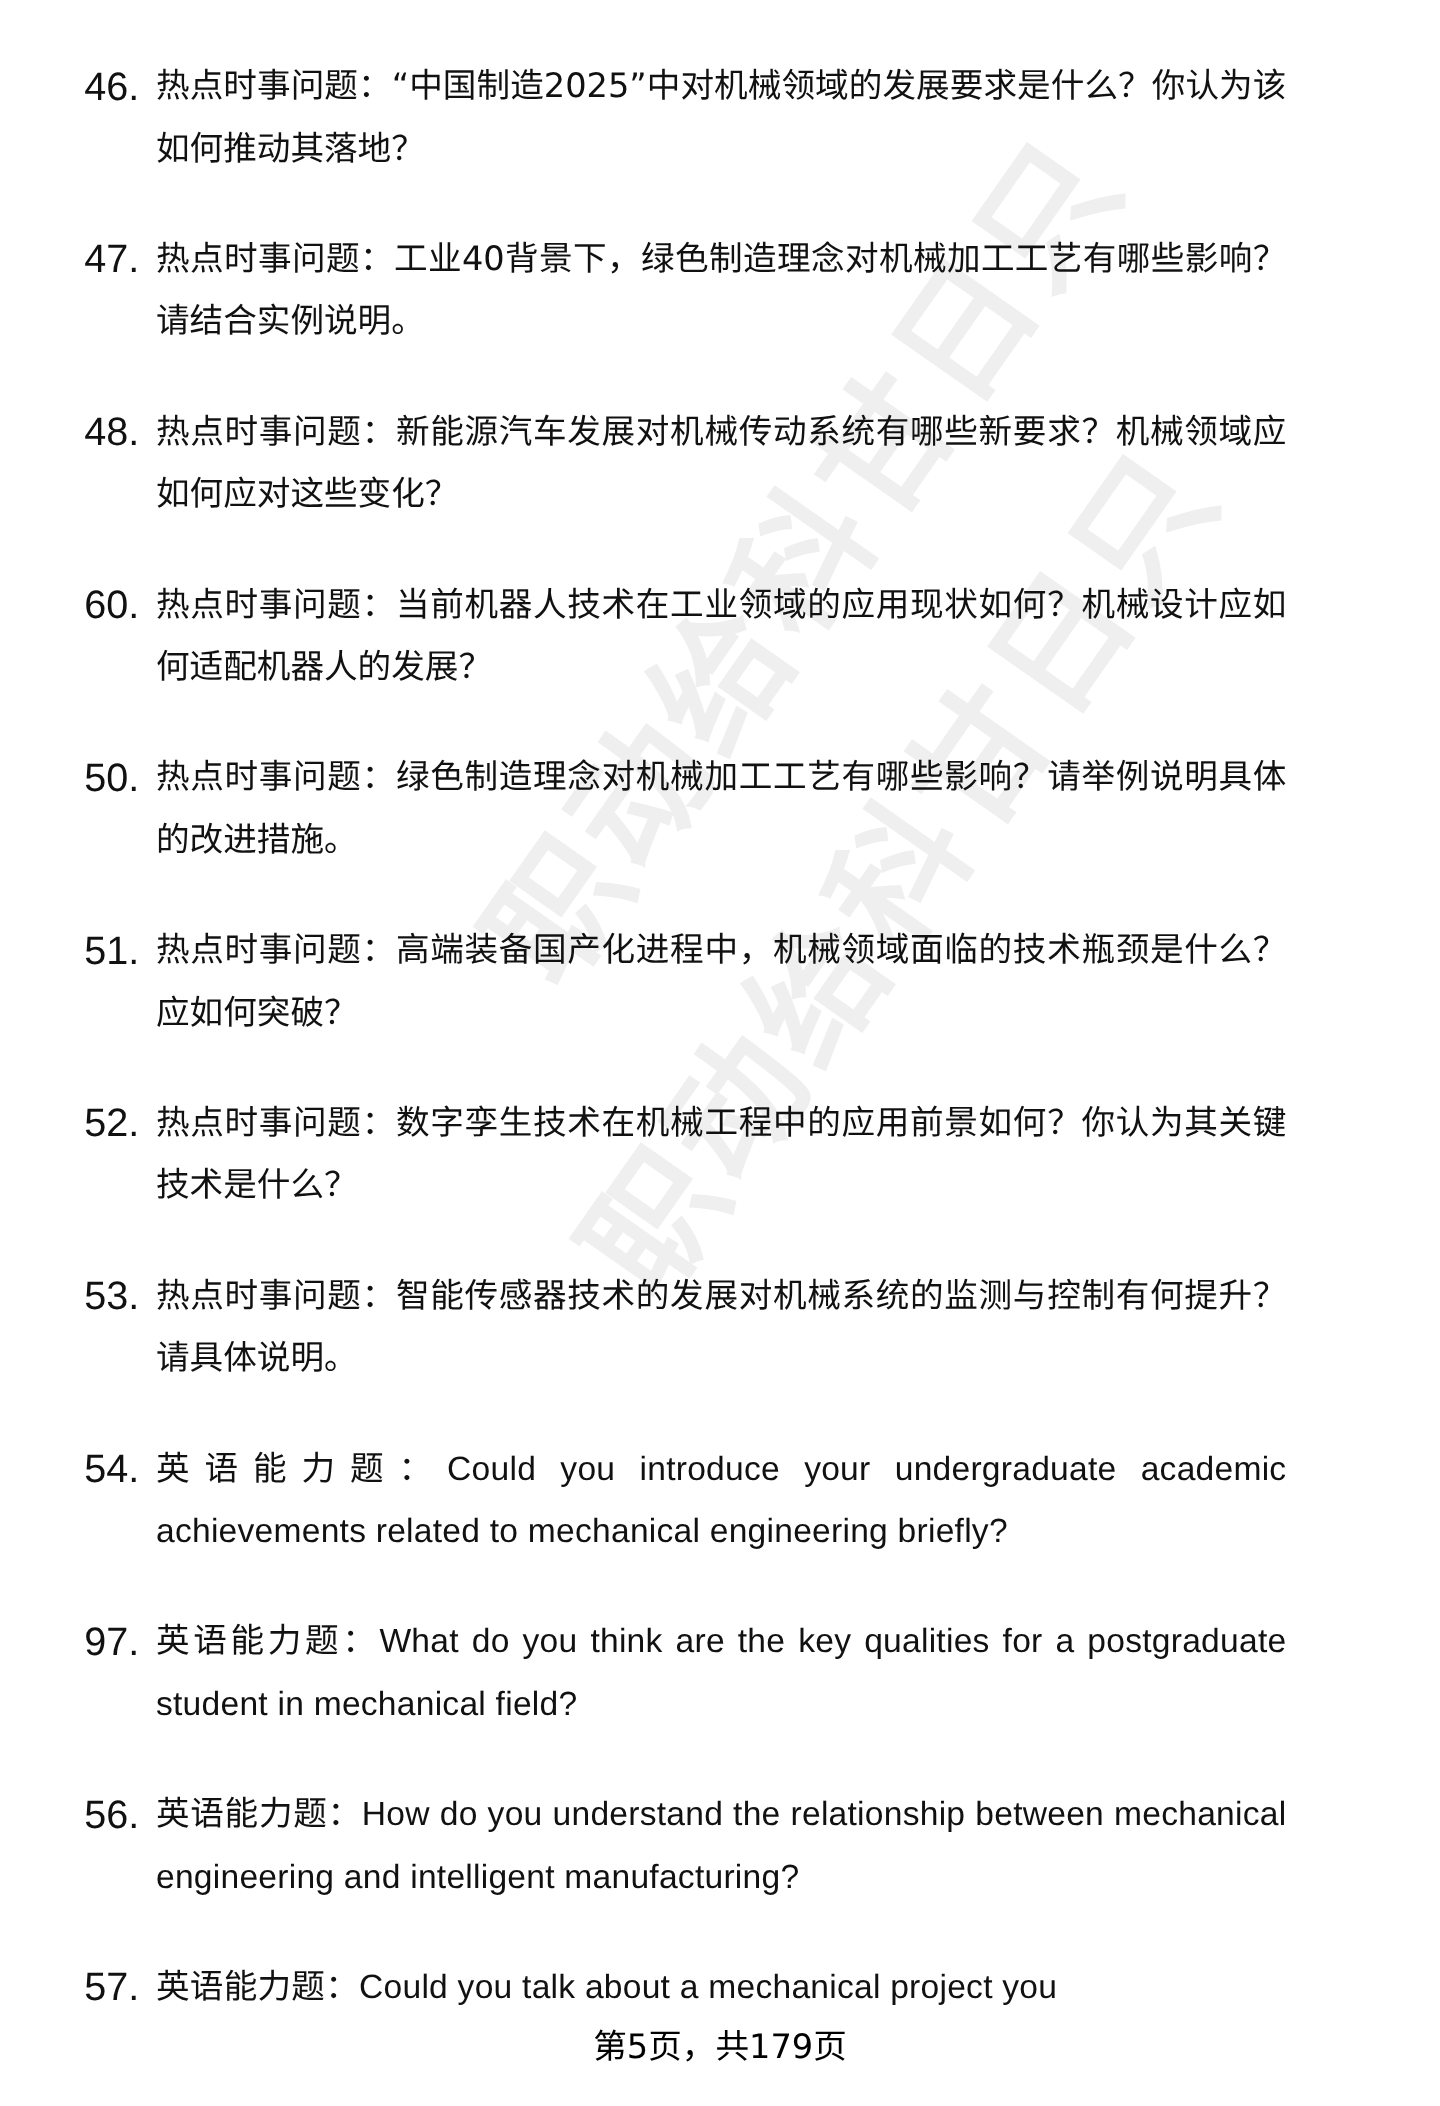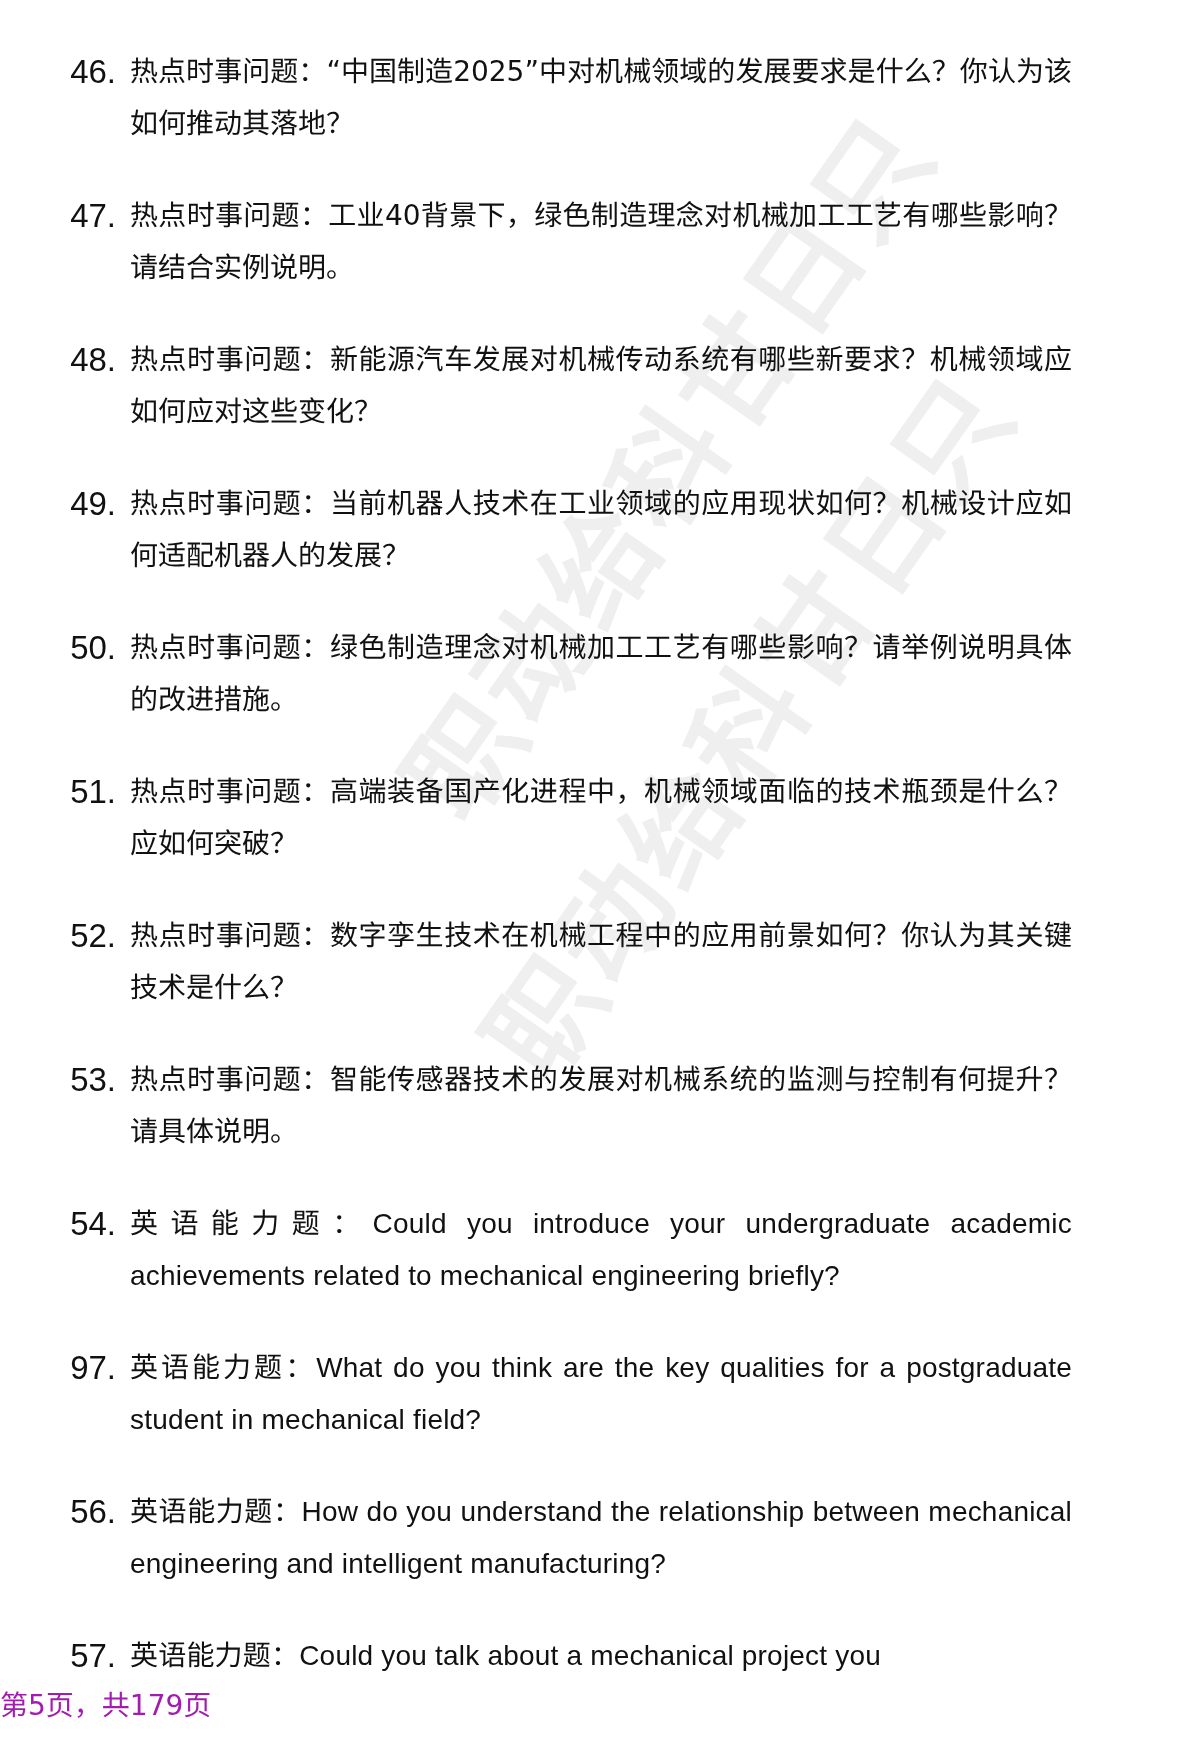--- a/index.html
+++ b/index.html
@@ -102,24 +102,24 @@
   .question.en .q-body {
     letter-spacing: 0.2px;
   }
 
   
   #page-footer {
     position: absolute;
     left: 0;
     bottom: 32px;
     width: 1200px;
-    text-align: left;
+    text-align: center;
     font-size: 28px;
     line-height: 34px;
-    color: #a21caf;
+    color: #000000;
     z-index: 3;
     font-family: "DejaVu Sans", "Liberation Sans", sans-serif;
   }
 </style>
 </head>
 <body>
 
 <div id="watermark-layer">
   <div class="watermark-text wm-a">职动给科甘日只</div>
   <div class="watermark-text wm-b">职动给科甘日只</div>
@@ -136,21 +136,21 @@
     <div class="q-num">47.</div>
     <div class="q-body q-cn">热点时事问题：工业40背景下，绿色制造理念对机械加工工艺有哪些影响？请结合实例说明。</div>
   </div>
 
   <div class="question cn">
     <div class="q-num">48.</div>
     <div class="q-body q-cn">热点时事问题：新能源汽车发展对机械传动系统有哪些新要求？机械领域应如何应对这些变化？</div>
   </div>
 
   <div class="question cn">
-    <div class="q-num">49.</div>
+    <div class="q-num">60.</div>
     <div class="q-body q-cn">热点时事问题：当前机器人技术在工业领域的应用现状如何？机械设计应如何适配机器人的发展？</div>
   </div>
 
   <div class="question cn">
     <div class="q-num">50.</div>
     <div class="q-body q-cn">热点时事问题：绿色制造理念对机械加工工艺有哪些影响？请举例说明具体的改进措施。</div>
   </div>
 
   <div class="question cn">
     <div class="q-num">51.</div>

